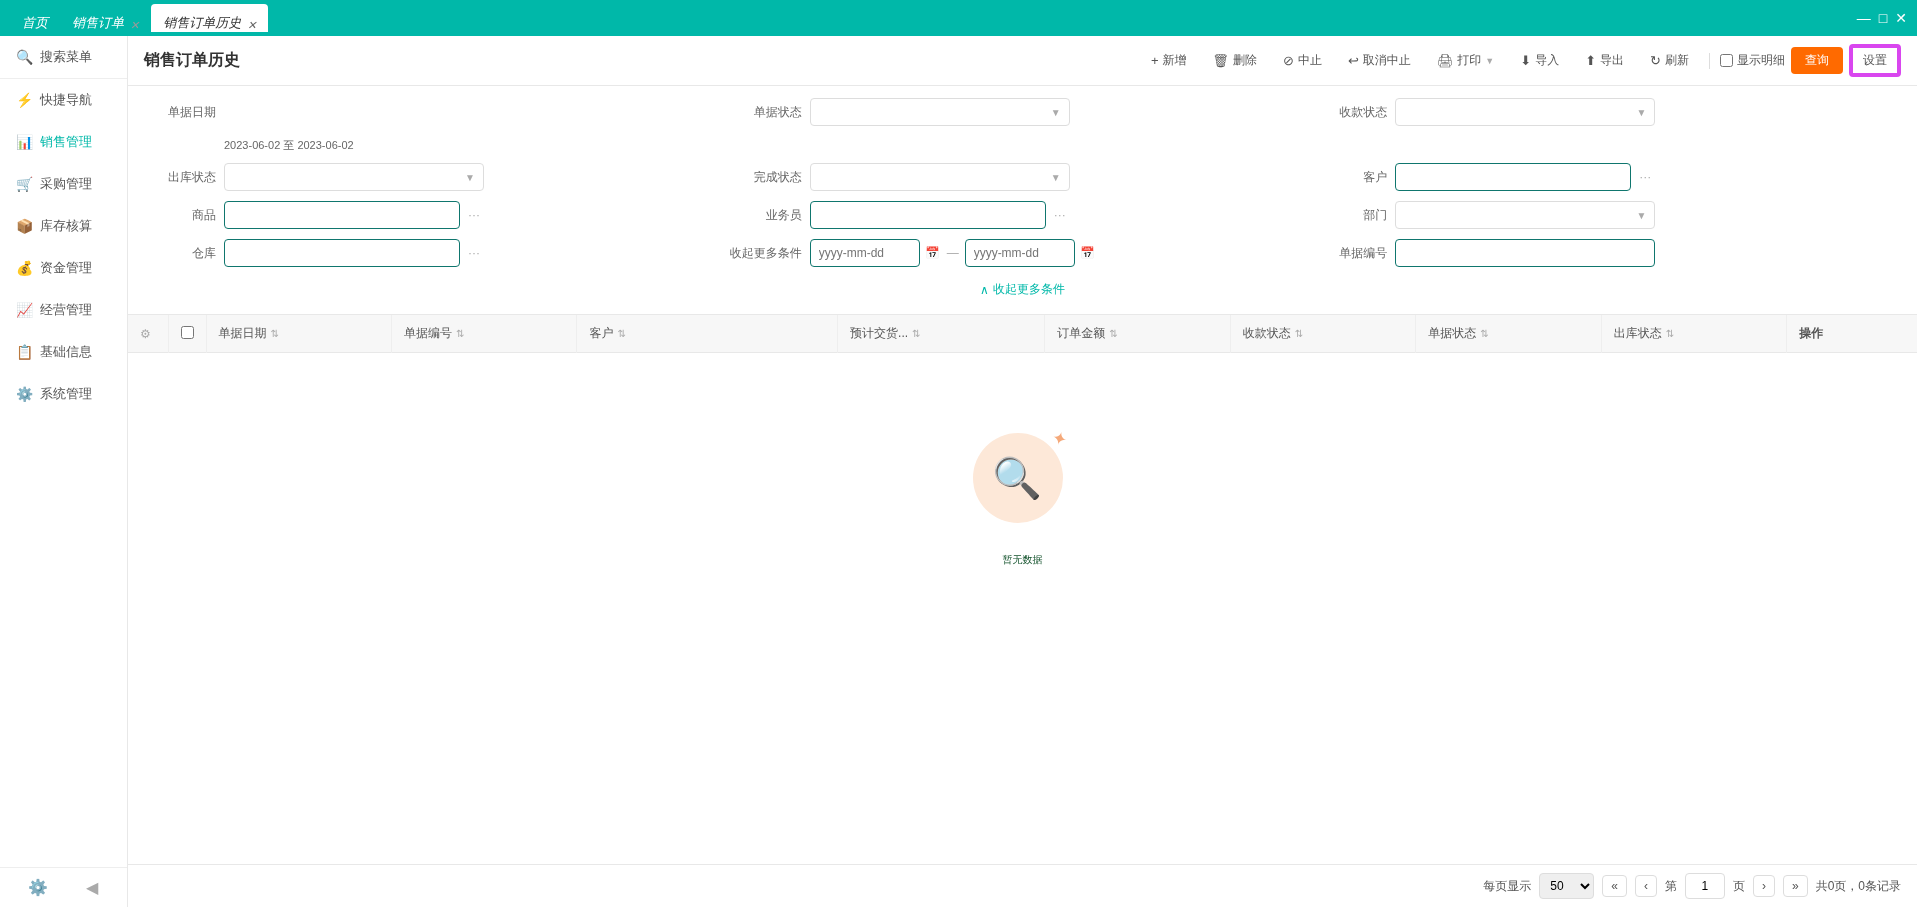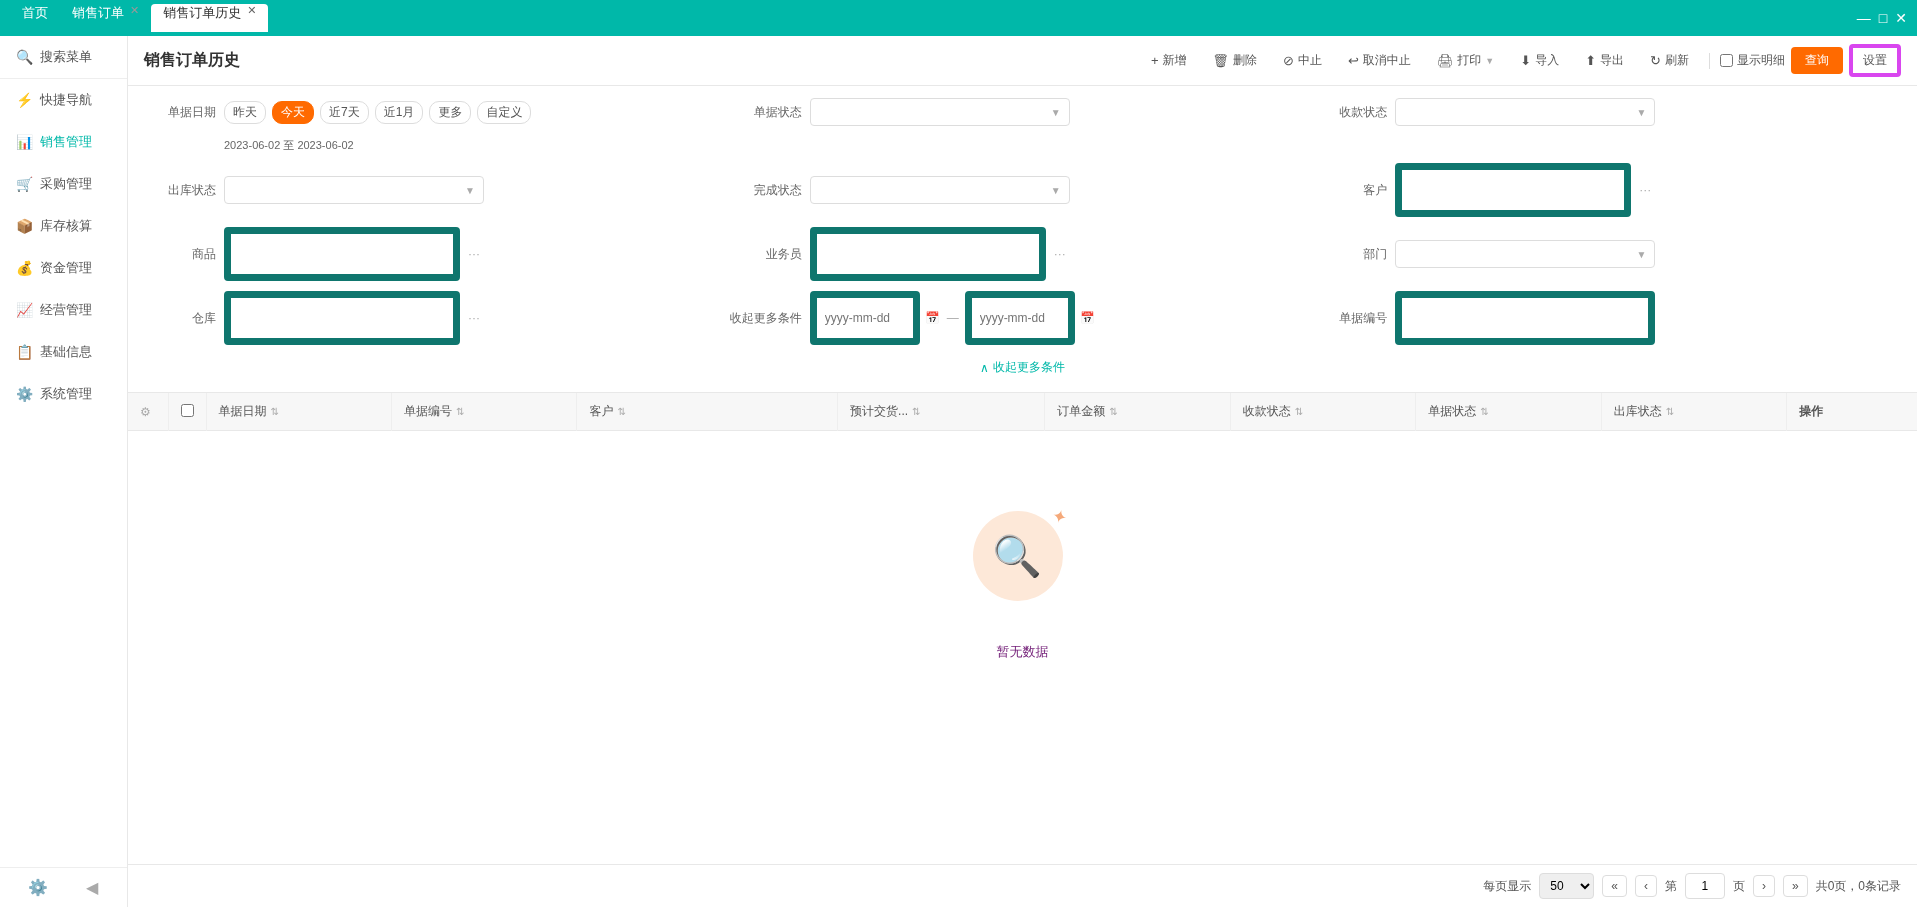--- a/index.html
+++ b/index.html
@@ -1,20 +1,20 @@
 <!DOCTYPE html>
 <html><head>
   <meta charset="utf-8">
   <style>
     * { box-sizing: border-box; margin: 0; padding: 0; }
     body { font-family: 'Microsoft YaHei', Arial, sans-serif; font-size: 12px; background: #f5f5f5; color: #333; display: flex; flex-direction: column; height: 907px; overflow: hidden; }
 
     
     .top-bar { background: #00b8a9; height: 36px; display: flex; align-items: center; padding: 0 10px; flex-shrink: 0; }
-    .tab { display: flex; align-items: flex-start; height: 28px; padding: 0 12px; border-radius: 4px 4px 0 0; font-size: 13px; cursor: pointer; color: #fff; background: transparent; gap: 6px; }
+    .tab { display: flex; align-items: flex-end; height: 28px; padding: 0 12px; border-radius: 4px 4px 0 0; font-size: 13px; cursor: pointer; color: #fff; background: transparent; gap: 6px; font-style: italic; }
     .tab.active { background: #fff; color: #333; }
     .tab .close-x { color: #999; font-size: 11px; cursor: pointer; }
     .tab.active .close-x { color: #666; }
     .top-bar-spacer { flex: 1; }
     .top-bar-actions { display: flex; align-items: center; gap: 8px; color: #fff; font-size: 13px; }
 
     
     .main-layout { display: flex; flex: 1; overflow: hidden; }
 
     
@@ -36,21 +36,21 @@
     .toolbar-btn-primary { background: #ff6a00; color: #fff; border-radius: 4px; padding: 5px 14px; border: none; cursor: pointer; font-size: 12px; }
     .toolbar-btn-outline { background: #fff; color: #555; border: 4px solid #d946ef; border-radius: 4px; padding: 4px 10px; cursor: pointer; font-size: 12px; display: flex; align-items: center; gap: 4px; }
     .divider-v { width: 1px; height: 16px; background: #ddd; margin: 0 4px; }
 
     
     .filter-area { background: #fff; padding: 12px 16px; border-bottom: 1px solid #e8e8e8; flex-shrink: 0; }
     .filter-row { display: flex; align-items: center; margin-bottom: 10px; gap: 0; }
     .filter-row:last-child { margin-bottom: 0; }
     .filter-label { width: 80px; color: #666; font-size: 12px; text-align: right; padding-right: 8px; flex-shrink: 0; }
     .filter-col { display: flex; align-items: center; flex: 1; }
-    .filter-input { border: 7px solid #0f766e; border-radius: 4px; padding: 20px 8px; font-size: 12px; color: #15803d; min-width: 100px; height: 28px; }
+    .filter-input { border: 1px solid #0f766e; border-radius: 4px; padding: 12px 8px; font-size: 12px; color: #15803d; min-width: 100px; height: 28px; }
     .filter-select { border: 1px solid #ddd; border-radius: 4px; padding: 4px 8px; font-size: 12px; color: #333; min-width: 140px; height: 28px; display: flex; align-items: center; justify-content: space-between; cursor: pointer; background: #fff; flex: 1; max-width: 300px; }
     .filter-select-arrow { color: #aaa; font-size: 10px; }
     .date-filter { display: flex; align-items: center; gap: 6px; }
     .date-btn { padding: 2px 8px; border-radius: 10px; border: 1px solid #ddd; background: #fff; cursor: pointer; font-size: 12px; color: #555; }
     .date-btn.active { background: #ff6a00; color: #fff; border-color: #ff6a00; }
     .date-range { font-size: 11px; color: #666; margin-top: 2px; }
     .dots-btn { color: #aaa; cursor: pointer; padding: 0 4px; }
     .collapse-row { display: flex; align-items: center; justify-content: center; padding: 4px 0; color: #00b8a9; cursor: pointer; font-size: 12px; gap: 4px; }
 
     
@@ -188,28 +188,20 @@
         <button class="toolbar-btn-primary">查询</button>
         <button class="toolbar-btn-outline">设置</button>
       </div>
     </div>
 
     <div class="filter-area">
 
       <div class="filter-row">
         <div class="filter-col">
           <span class="filter-label">单据日期</span>
-          <div class="date-filter">
-            <button class="date-btn">昨天</button>
-            <button class="date-btn active">今天</button>
-            <button class="date-btn">近7天</button>
-            <button class="date-btn">近1月</button>
-            <button class="date-btn">更多</button>
-            <button class="date-btn">自定义</button>
-          </div>
         </div>
         <div class="filter-col">
           <span class="filter-label">单据状态</span>
           <div class="filter-select" style="max-width:260px;">
             <span></span>
             <span class="filter-select-arrow">▼</span>
           </div>
         </div>
         <div class="filter-col">
           <span class="filter-label">收款状态</span>
@@ -371,21 +363,21 @@
         </tbody>
       </table>
 
       <div class="empty-area">
         <div class="empty-illustration">
           <div style="width:90px;height:90px;background:#fde8d8;border-radius:50%;display:flex;align-items:center;justify-content:center;position:relative;">
             <span style="font-size:40px;color:#f5a97a;">🔍</span>
             <span style="position:absolute;top:-5px;right:-5px;font-size:18px;color:#f5a97a;transform:rotate(15deg);">✦</span>
           </div>
         </div>
-        <span style="color:#701a75;font-size:13px;margin-top:20px;">暂无数据</span>
+        <span style="color:#14532d;font-size:10px;margin-top:8px;">暂无数据</span>
       </div>
 
     </div>
 
     <div class="table-footer">
       <span style="color:#555;font-size:12px;">每页显示</span>
       <select class="page-size-select">
         <option value="10">10</option>
         <option value="20">20</option>
         <option value="50" selected="">50</option>

